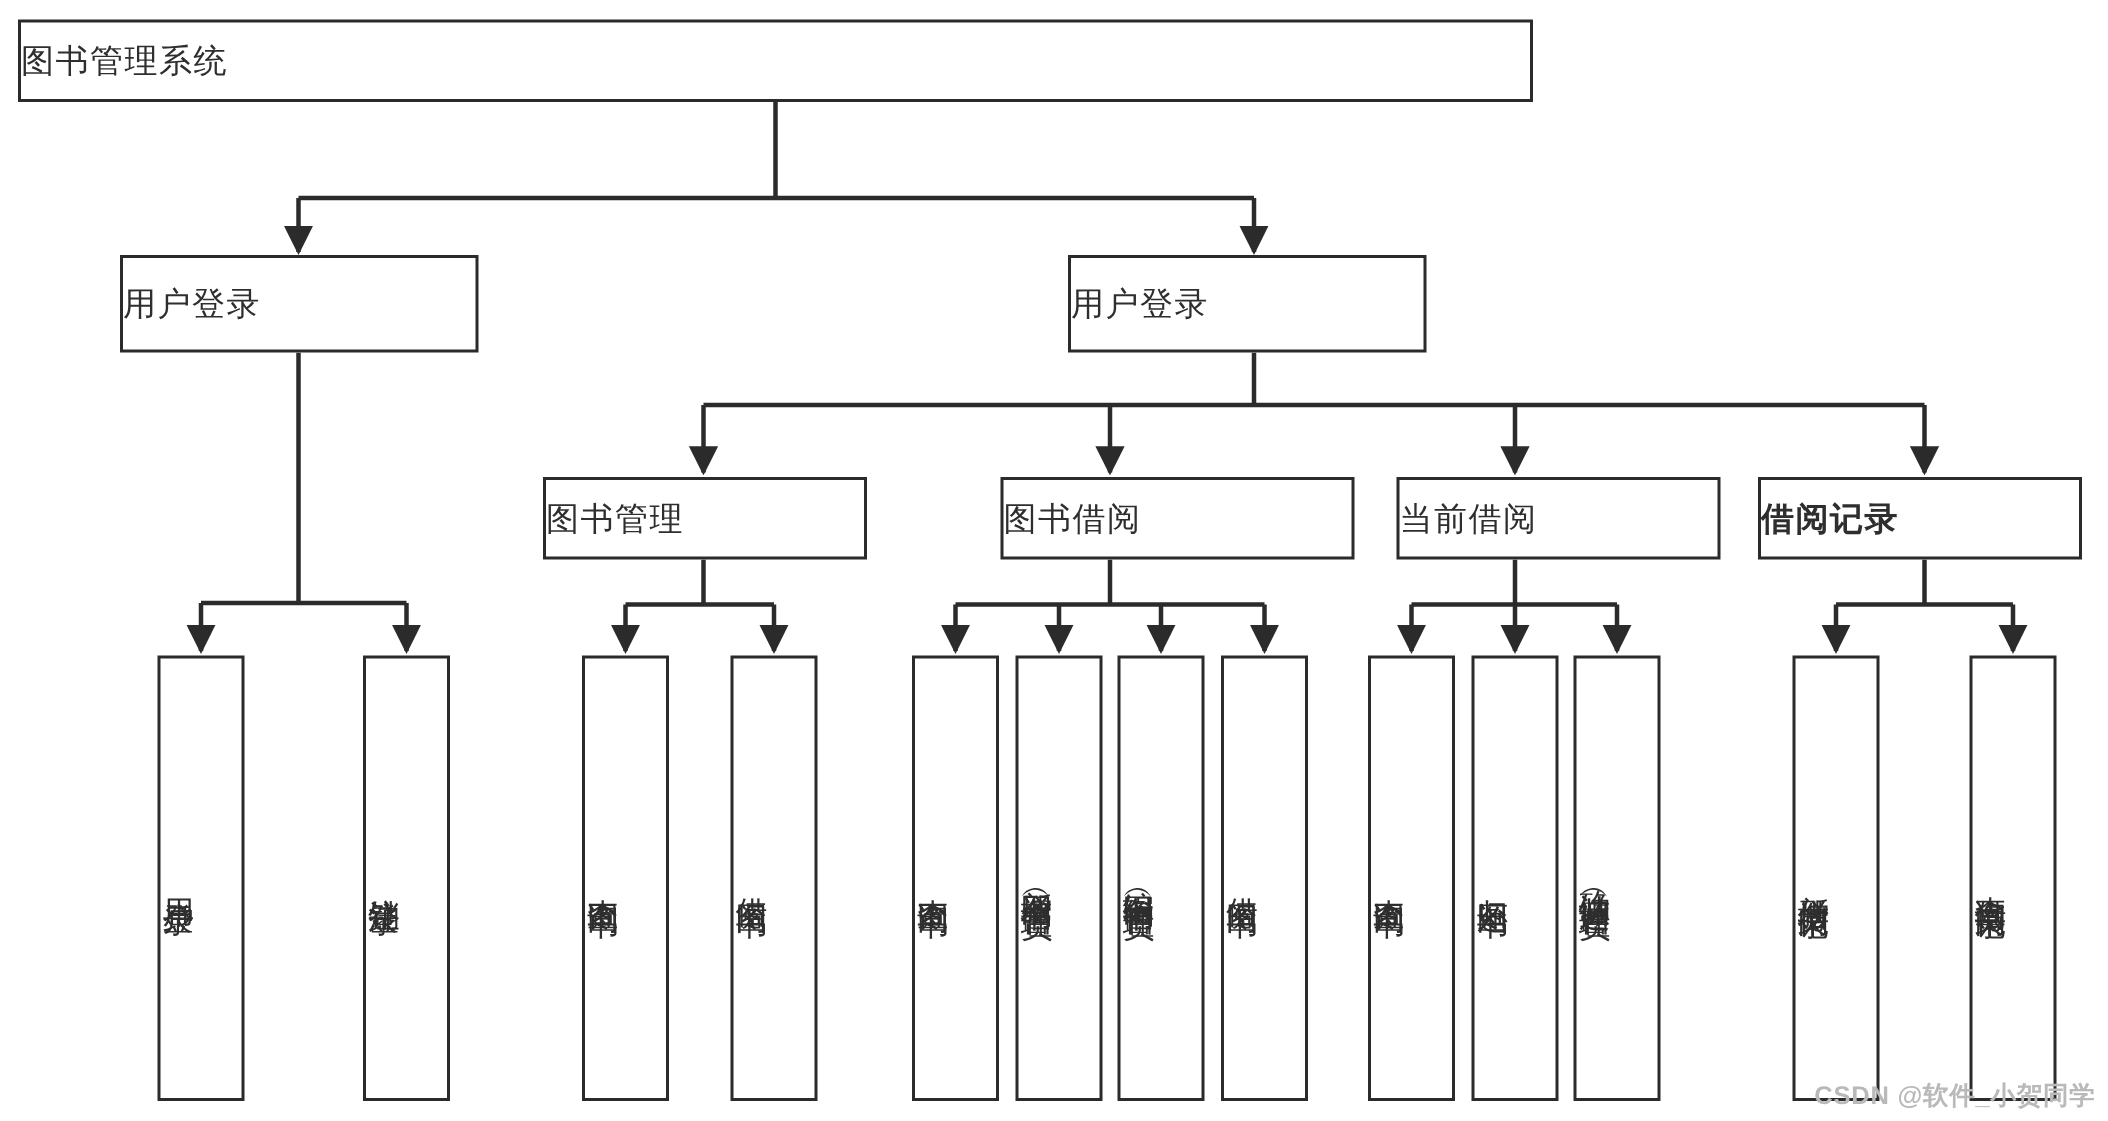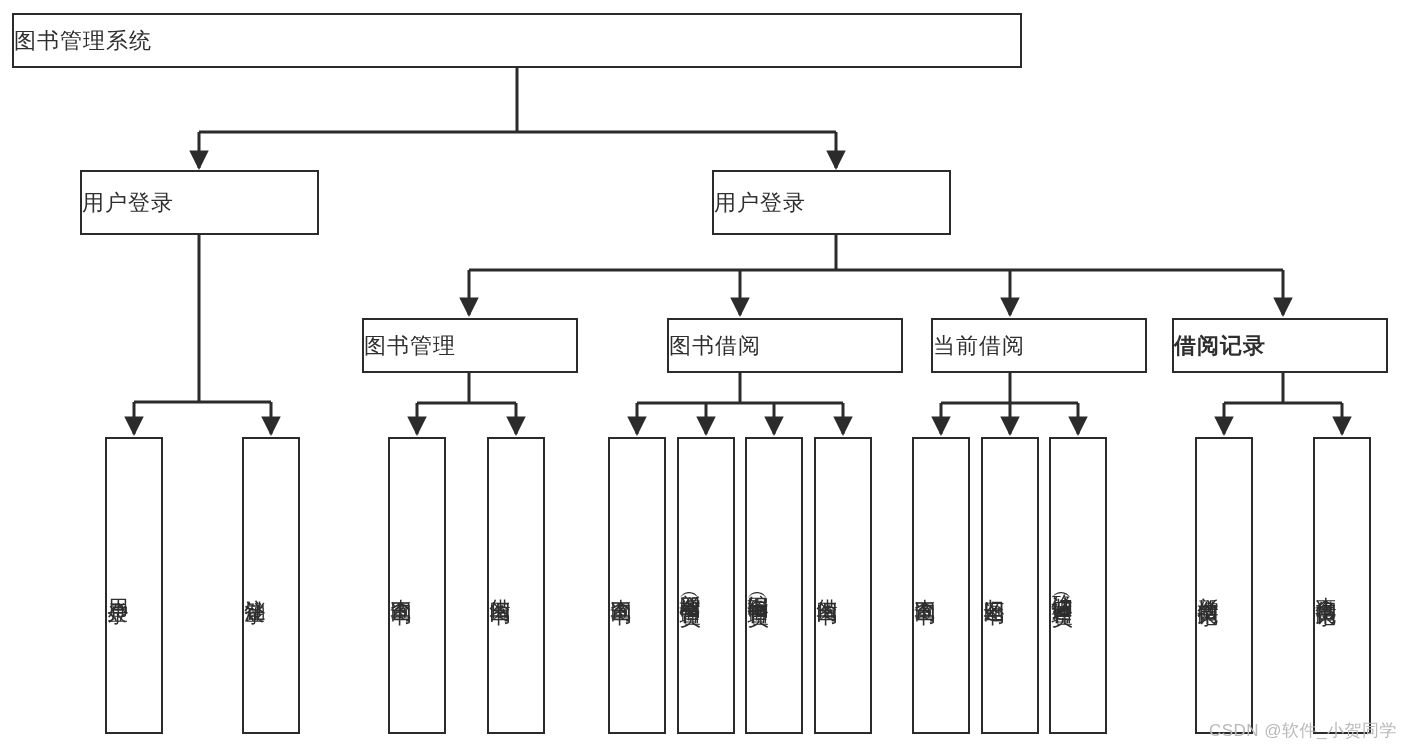--- a/index.html
+++ b/index.html
@@ -54,20 +54,21 @@
   }
   #watermark {
     position: absolute;
     right: 8px;
     bottom: 5px;
     font-size: 17px;
     color: #b9b9b9;
     letter-spacing: 0.5px;
     white-space: nowrap;
     pointer-events: none;
+    font-weight: bold;
   }
 </style>
 </head>
 <body>
 
 <div id="canvas">
 
   <svg id="wires" viewBox="0 0 1405 747" xmlns="http://www.w3.org/2000/svg">
     <defs>
       <marker id="arrow" viewBox="0 0 10 10" refX="9" refY="5" markerWidth="6.5" markerHeight="6.5" orient="auto-start-reverse">

